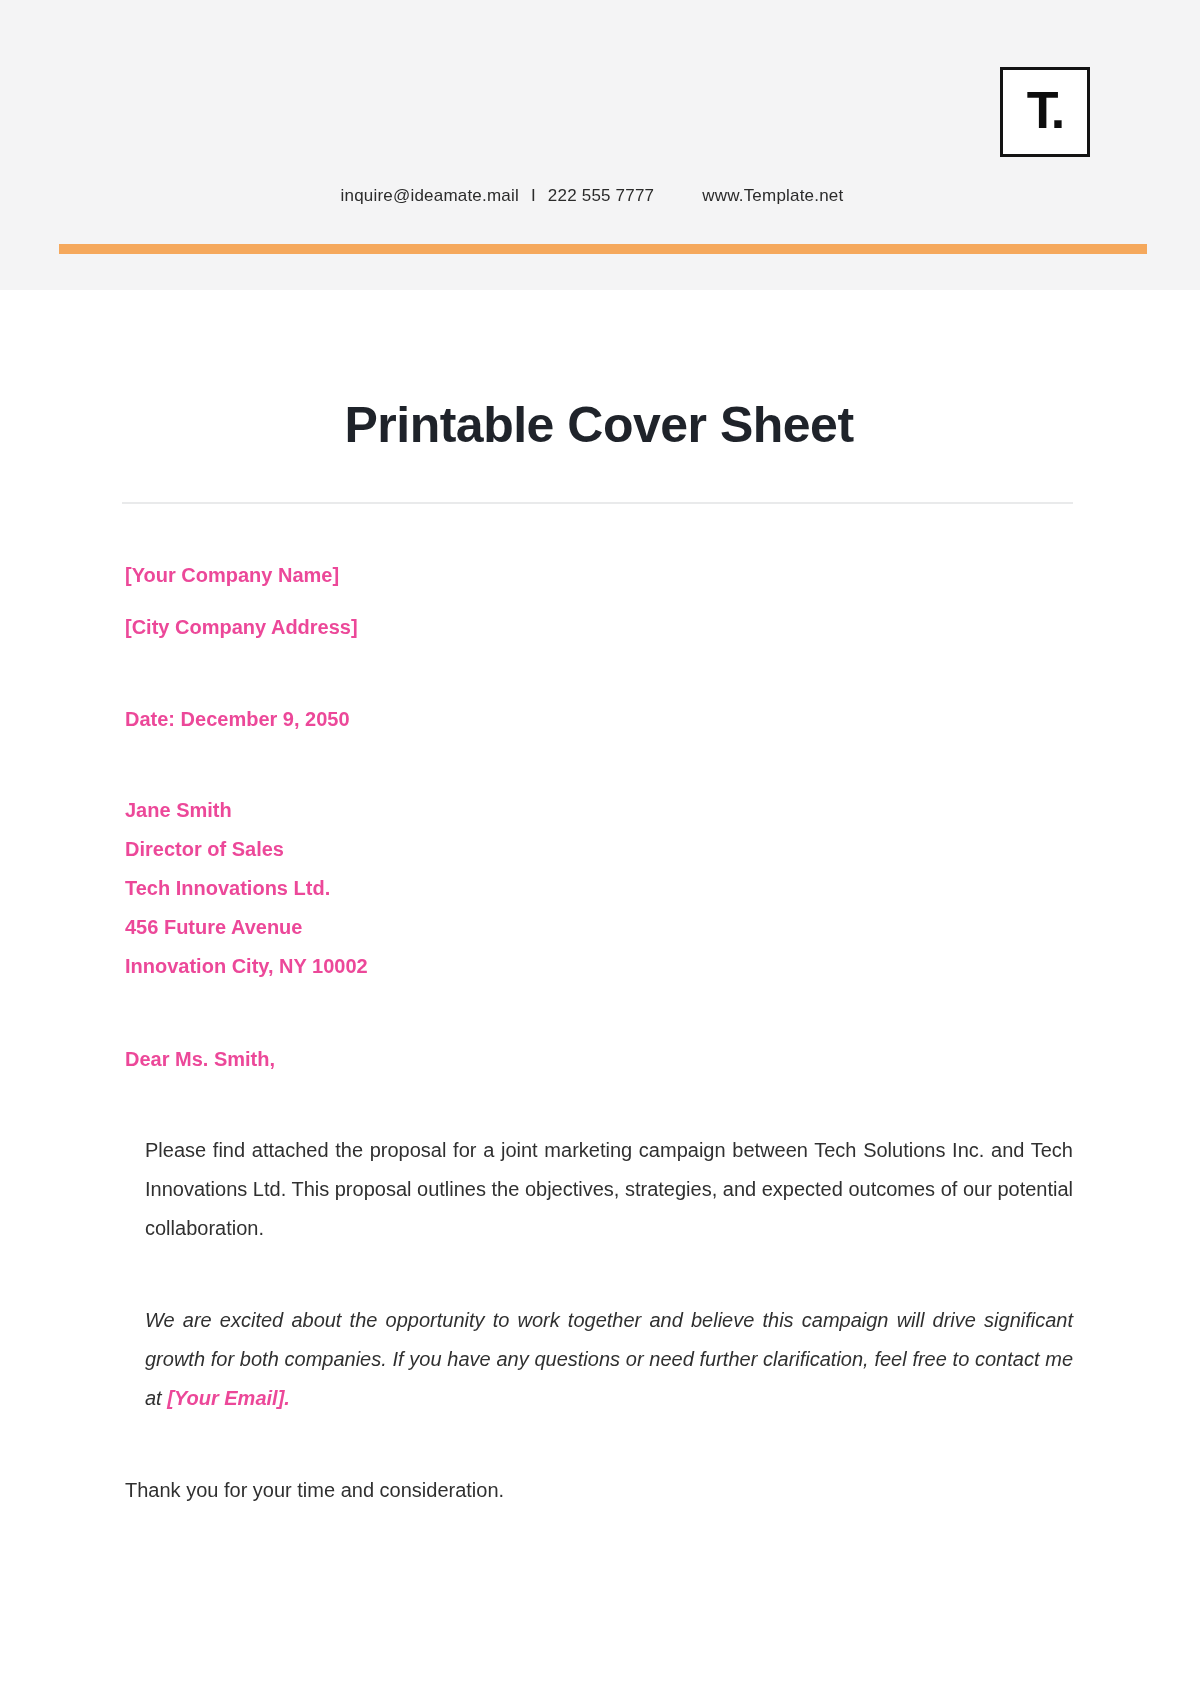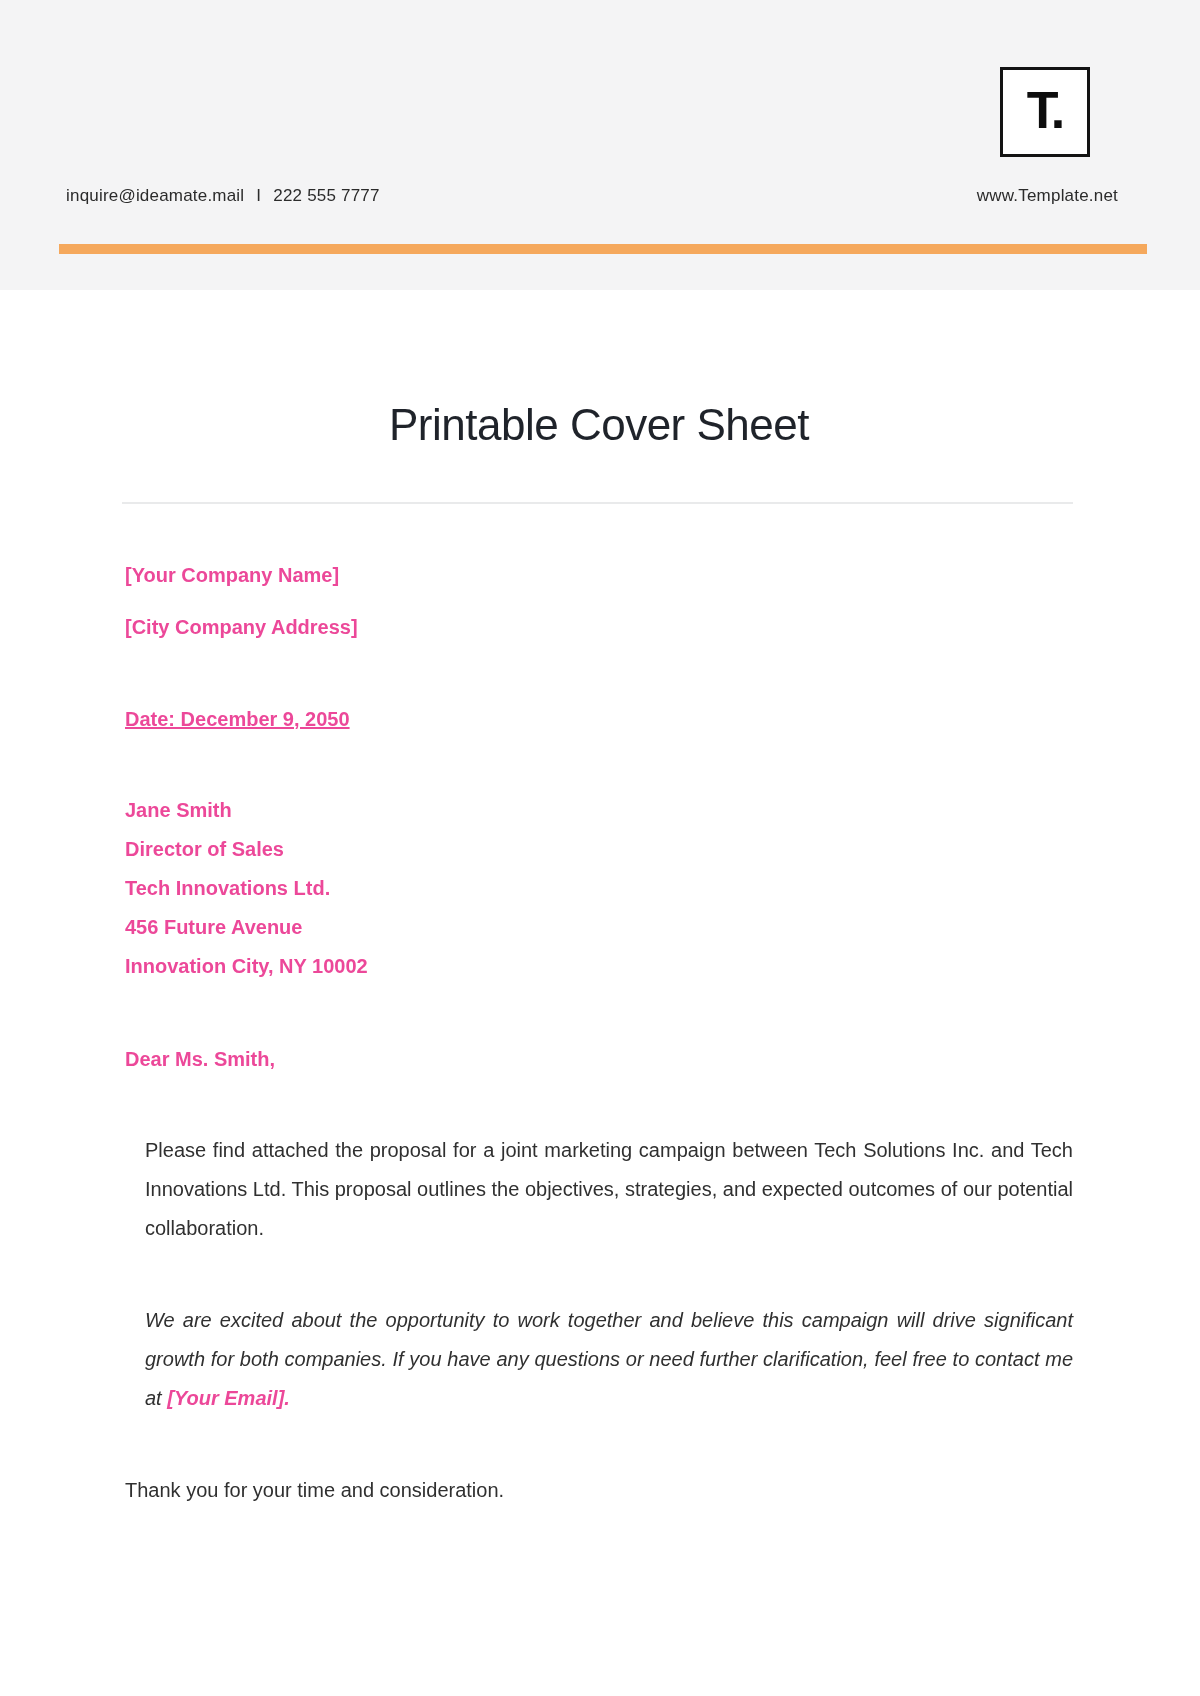--- a/index.html
+++ b/index.html
@@ -14,42 +14,42 @@
     position:absolute; top:67px; right:110px; width:84px; height:84px;
     border:3px solid #131313; background:#ffffff;
     display:flex; align-items:center; justify-content:center;
   }
   .logo-text {
     font-size:52px; font-weight:800; color:#0d0d0d; line-height:1;
     letter-spacing:-2px; padding-bottom:4px;
   }
   .contact-row {
     position:absolute; left:66px; right:82px; top:186px;
-    display:flex; justify-content:space-between; align-items:center;
+    display:flex; justify-content:center; align-items:center;
     font-size:17px; line-height:20px; color:#2b2b2b; letter-spacing:0.2px;gap:48px;
   }
   .contact-left { display:flex; align-items:center; }
   .contact-sep { margin:0 12px; color:#2b2b2b; }
   .accent-bar {
     position:absolute; left:59px; top:244px; width:1088px; height:10px;
     background:#f5a85c;
   }
   
   .content { padding:0 127px 0 125px; }
   .doc-title {
     margin:114px 0 0 0; text-align:center;
-    font-size:44px; line-height:42px; font-weight:400;
+    font-size:50px; line-height:42px; font-weight:700;
     color:#1f232a; letter-spacing:-0.5px;
   }
   .divider { margin:56px 0 0 -3px; height:2px; background:#e9eaeb; }
   p { margin:0; font-size:20px; line-height:39px; color:#303030; }
   .b { font-weight:700; color:#ec4899; }
   .company-name   { margin-top:52px; }
   .company-addr   { margin-top:13px; }
-  .date-line      { margin-top:53px;text-decoration:underline; }
+  .date-line      { margin-top:53px; }
   .recipient      { margin-top:52px; }
   .salutation     { margin-top:54px; }
   .para1          { margin-top:52px; }
   .para2          { margin-top:53px;font-style:italic; }
   .closing        { margin-top:53px; }
   .justify        { text-align:justify;margin-left:20px; }
 </style>
 </head>
 <body>
 

